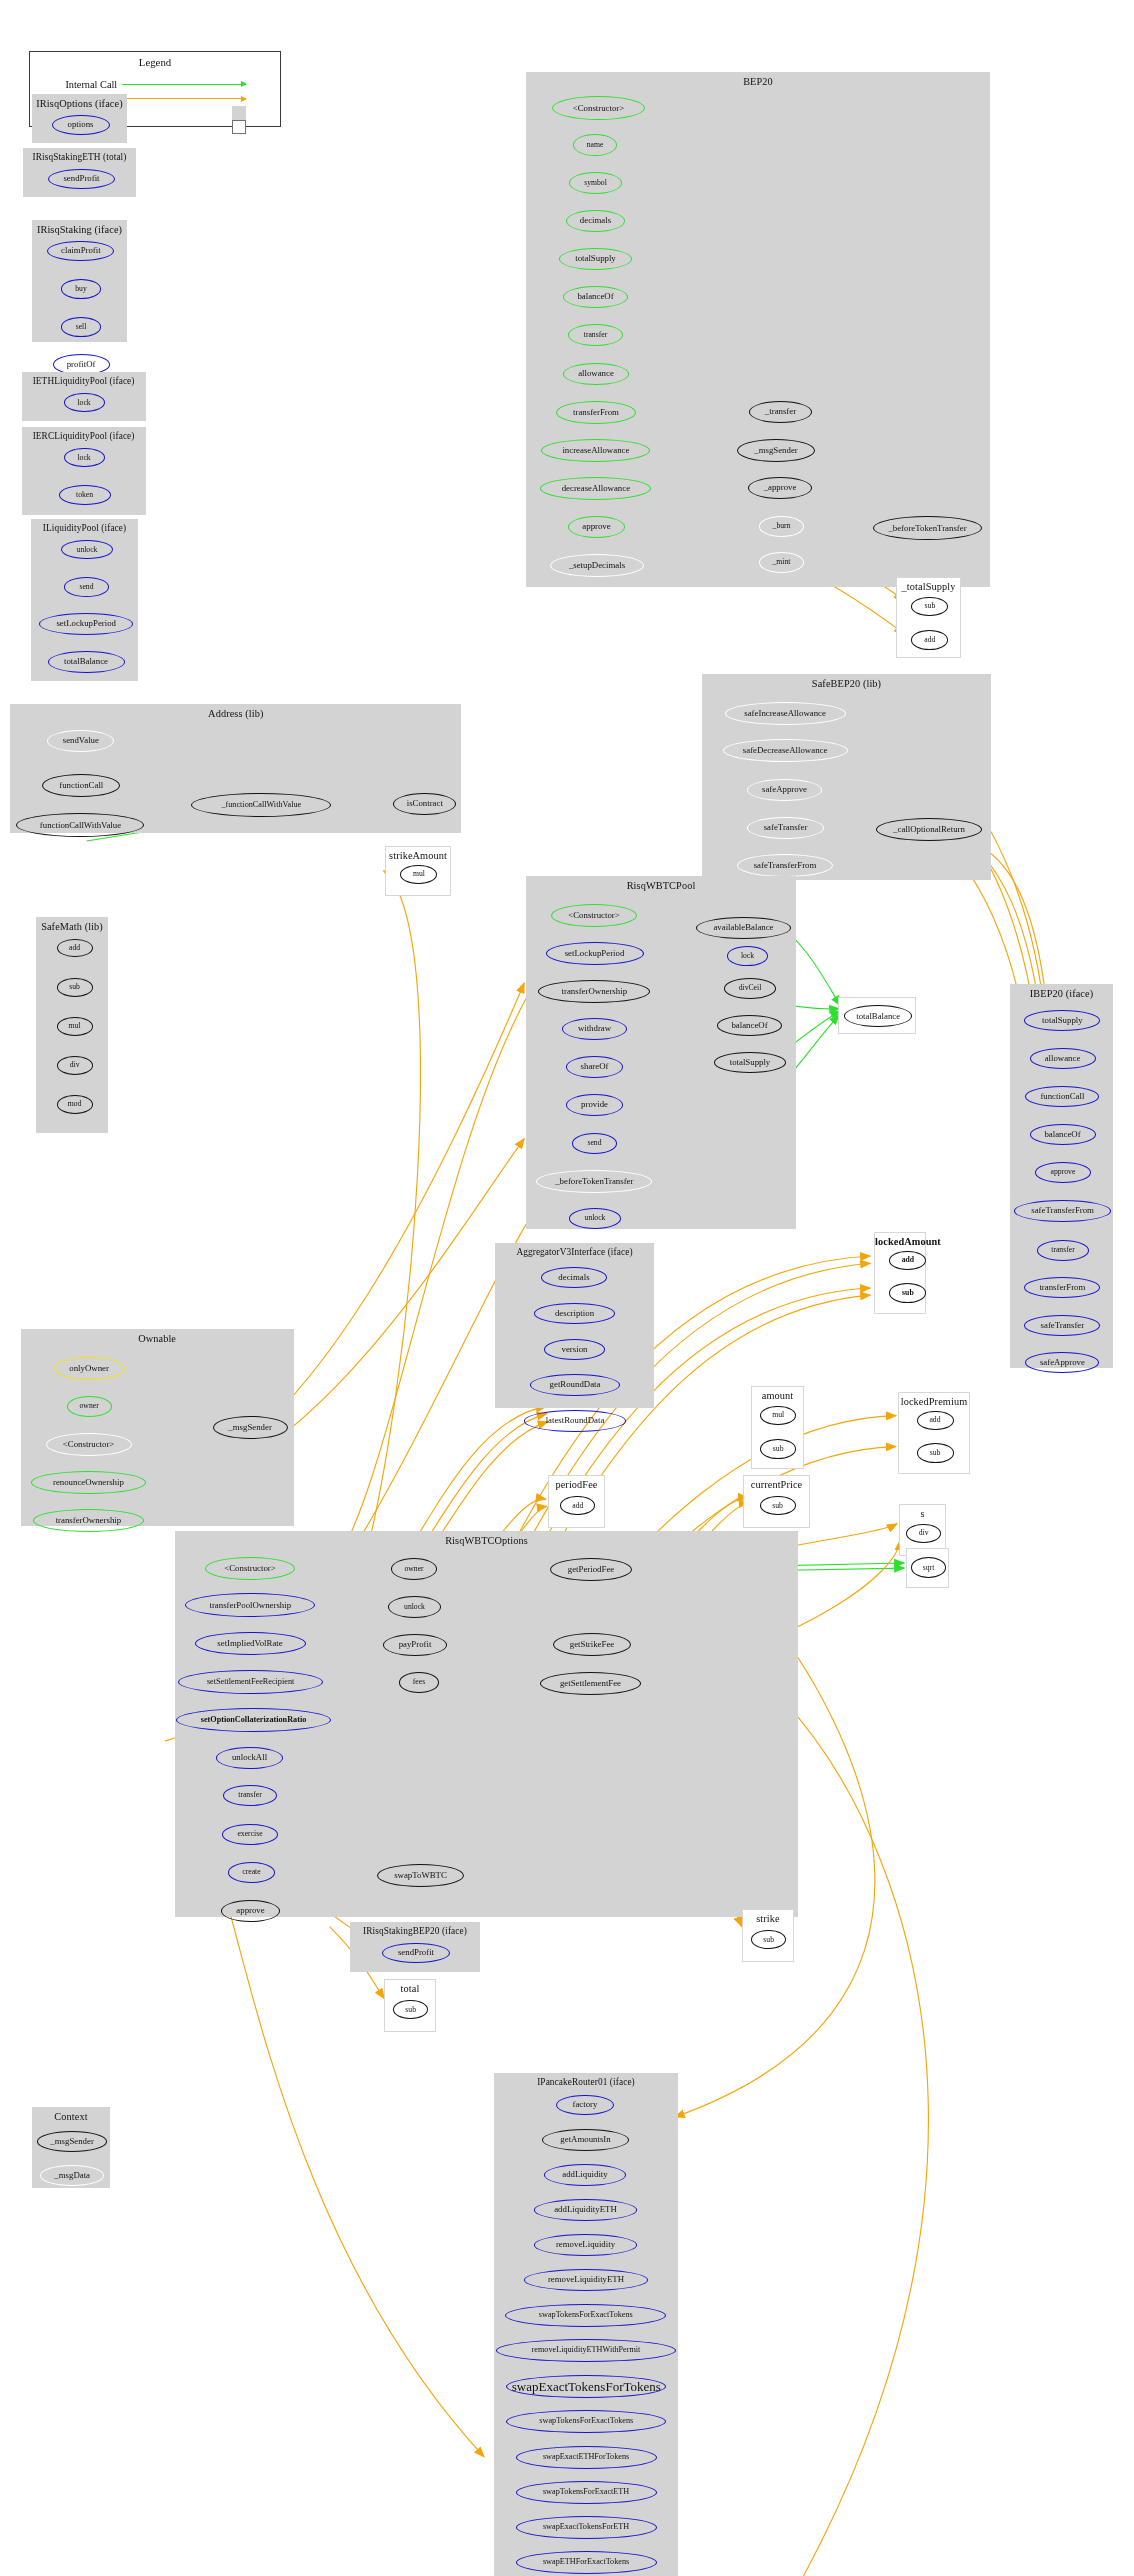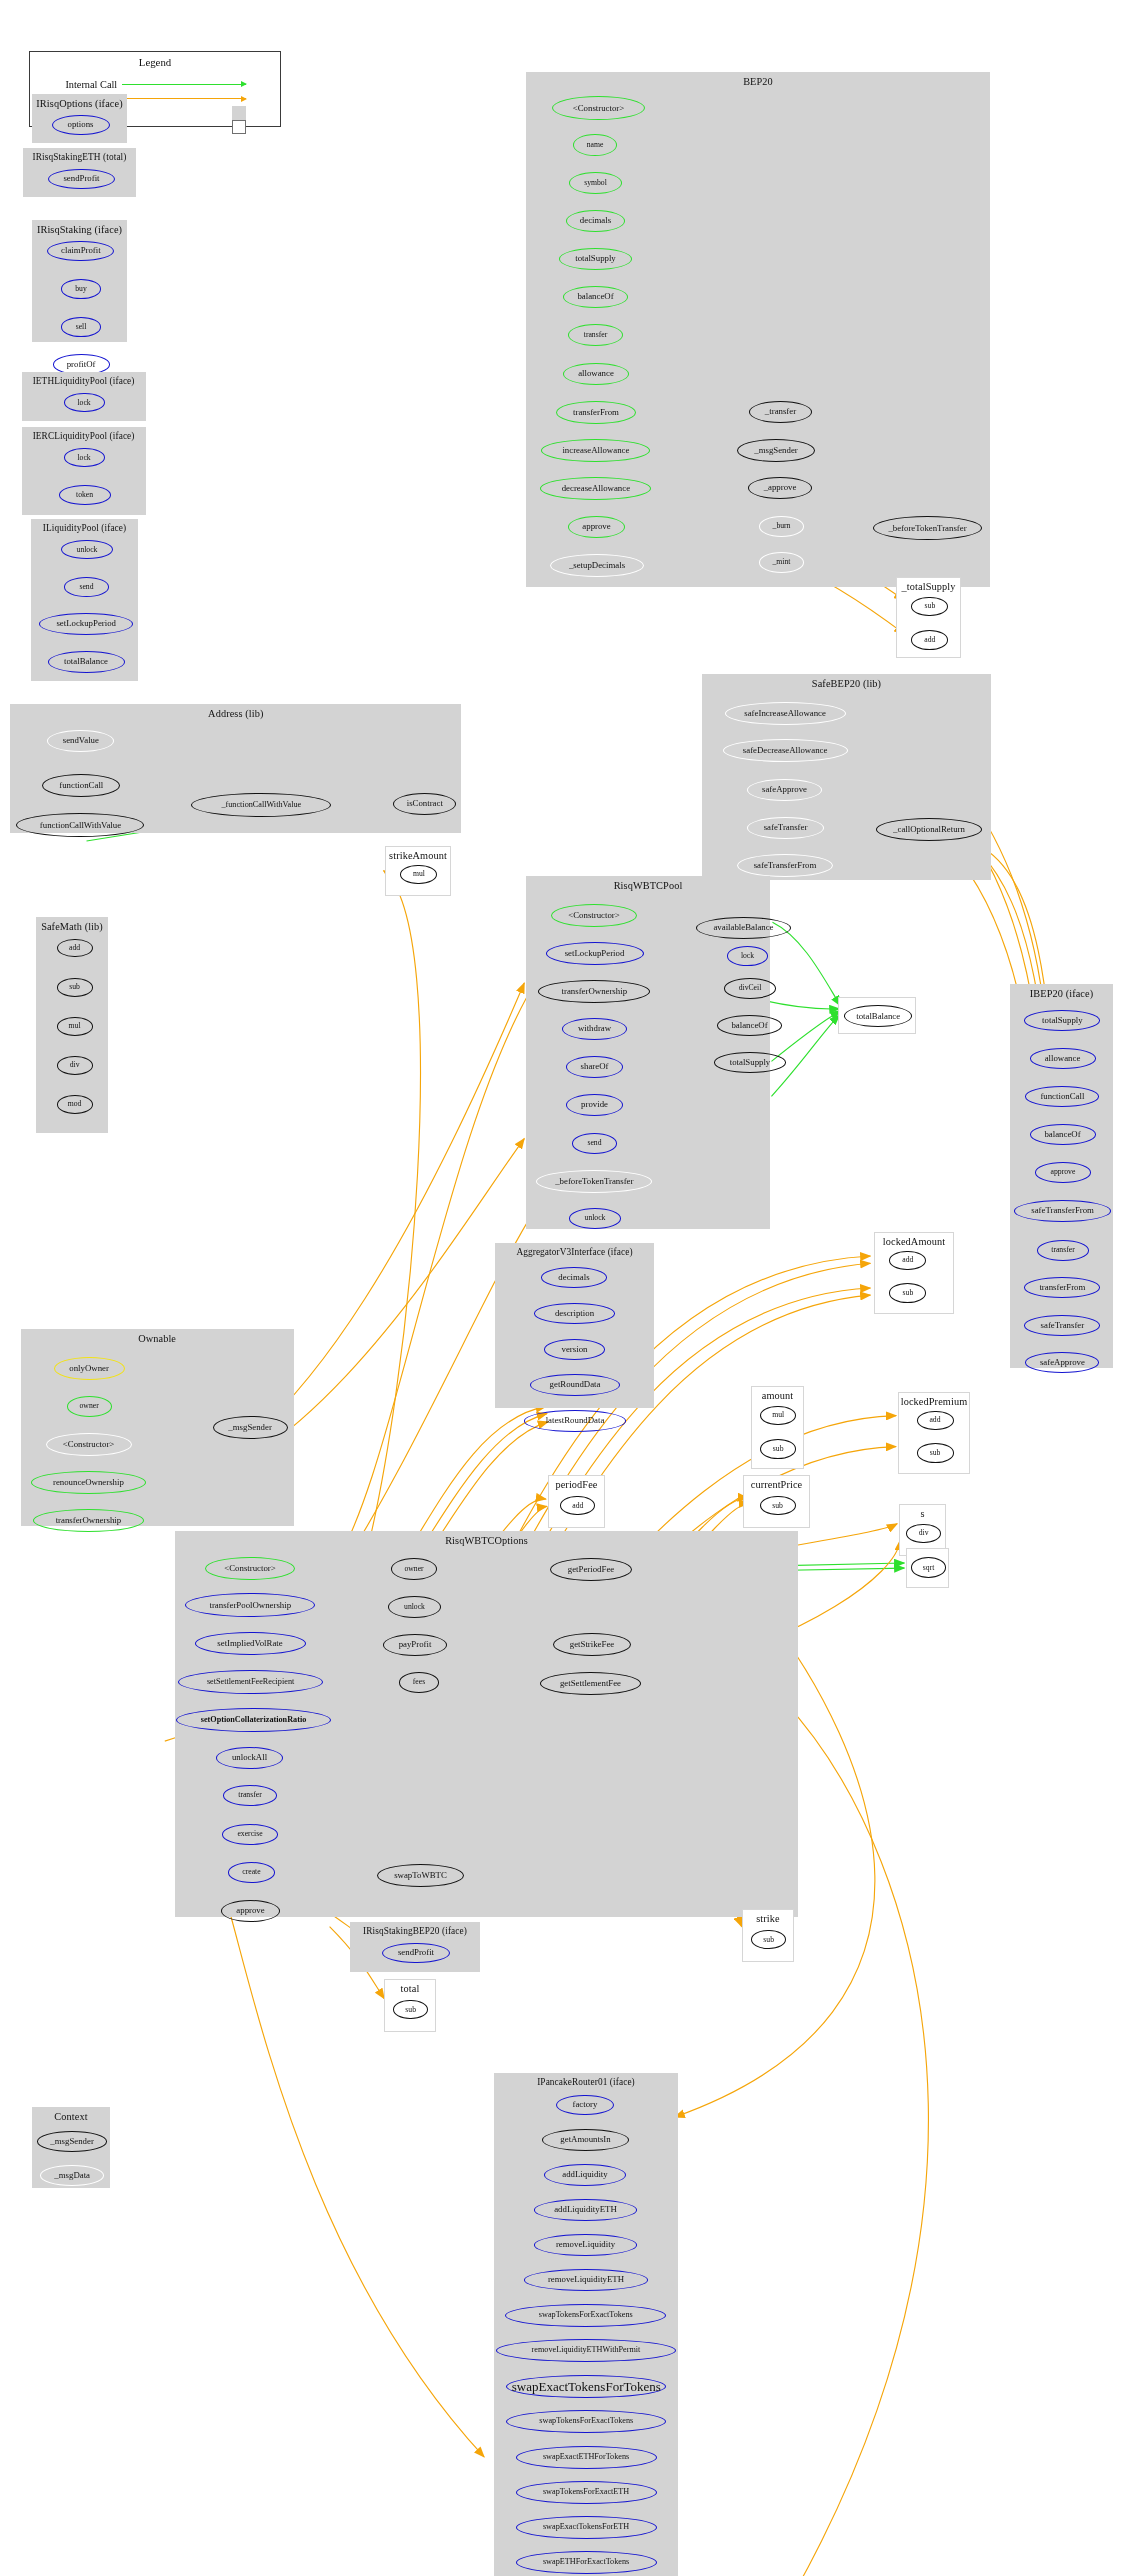--- a/index.html
+++ b/index.html
@@ -285,21 +285,21 @@
         <div class="node external" style="left: 3.1px; top: 215px; width: 97px; height: 21.6px;">safeTransferFrom</div>
         <div class="node external" style="left: 26px; top: 255px; width: 52px; height: 20.6px; font-size: 7.7px;">transfer</div>
         <div class="node external" style="left: 13.4px; top: 292px; width: 76px; height: 20.6px;">transferFrom</div>
         <div class="node external" style="left: 13.4px; top: 330px; width: 76px; height: 20.6px;">safeTransfer</div>
         <div class="node external" style="left: 14.4px; top: 367px; width: 74px; height: 20.6px;">safeApprove</div>
       </div>
       <div class="cluster undefined" style="left: 385px; top: 846px; width: 66px; height: 50px;">
         <div class="cluster-title">strikeAmount</div>
         <div class="node internal" style="left: 14.4px; top: 17.5px; width: 37px; height: 19.6px; font-size: 7.7px;">mul</div>
       </div>
-      <div class="cluster defined" style="left: 526px; top: 876px; width: 244px; height: 353px;">
+      <div class="cluster defined" style="left: 526px; top: 876px; width: 270px; height: 353px;">
         <div class="cluster-title">RisqWBTCPool</div>
         <div class="node public" style="left: 24px; top: 27px; width: 86px; height: 23px;">&lt;Constructor&gt;</div>
         <div class="node external" style="left: 18.5px; top: 65px; width: 98px; height: 23px;">setLockupPeriod</div>
         <div class="node internal" style="left: 11.3px; top: 103px; width: 112px; height: 23px;">transferOwnership</div>
         <div class="node external" style="left: 35px; top: 141px; width: 65px; height: 21.6px;">withdraw</div>
         <div class="node external" style="left: 39px; top: 179px; width: 57px; height: 21.6px;">shareOf</div>
         <div class="node external" style="left: 39px; top: 217px; width: 57px; height: 21.6px;">provide</div>
         <div class="node external" style="left: 45px; top: 256px; width: 45px; height: 20.6px; font-size: 7.7px;">send</div>
         <div class="node private" style="left: 9.3px; top: 293px; width: 116px; height: 23px;">_beforeTokenTransfer</div>
         <div class="node external" style="left: 42px; top: 331px; width: 52px; height: 20.6px; font-size: 7.7px;">unlock</div>
@@ -313,21 +313,21 @@
         <div class="node internal" style="left: 5.2px; top: 7.2px; width: 68px; height: 21.6px;">totalBalance</div>
       </div>
       <div class="cluster defined" style="left: 495px; top: 1243px; width: 159px; height: 165px;">
         <div class="cluster-title small">AggregatorV3Interface  (iface)</div>
         <div class="node external" style="left: 45px; top: 23px; width: 66px; height: 20.6px;">decimals</div>
         <div class="node external" style="left: 38px; top: 59px; width: 81px; height: 20.6px;">description</div>
         <div class="node external" style="left: 48px; top: 95px; width: 61px; height: 20.6px;">version</div>
         <div class="node external" style="left: 34px; top: 130px; width: 90px; height: 21.6px;">getRoundData</div>
         <div class="node external" style="left: 28px; top: 166px; width: 102px; height: 21.6px;">latestRoundData</div>
       </div>
-      <div class="cluster undefined" style="left: 874px; top: 1232px; width: 80px; height: 82px;">
+      <div class="cluster undefined" style="left: 874px; top: 1232px; width: 52px; height: 82px; font-weight: bold;">
         <div class="cluster-title">lockedAmount</div>
         <div class="node internal" style="left: 14.4px; top: 17.5px; width: 37px; height: 19.6px; font-size: 7.7px;">add</div>
         <div class="node internal" style="left: 14.4px; top: 50px; width: 37px; height: 19.6px; font-size: 7.7px;">sub</div>
       </div>
       <div class="cluster undefined" style="left: 898px; top: 1392px; width: 72px; height: 82px;">
         <div class="cluster-title">lockedPremium</div>
         <div class="node internal" style="left: 17.5px; top: 17.5px; width: 37px; height: 19.6px; font-size: 7.7px;">add</div>
         <div class="node internal" style="left: 17.5px; top: 50px; width: 37px; height: 19.6px; font-size: 7.7px;">sub</div>
       </div>
       <div class="cluster undefined" style="left: 751px; top: 1386px; width: 53px; height: 83px;">

